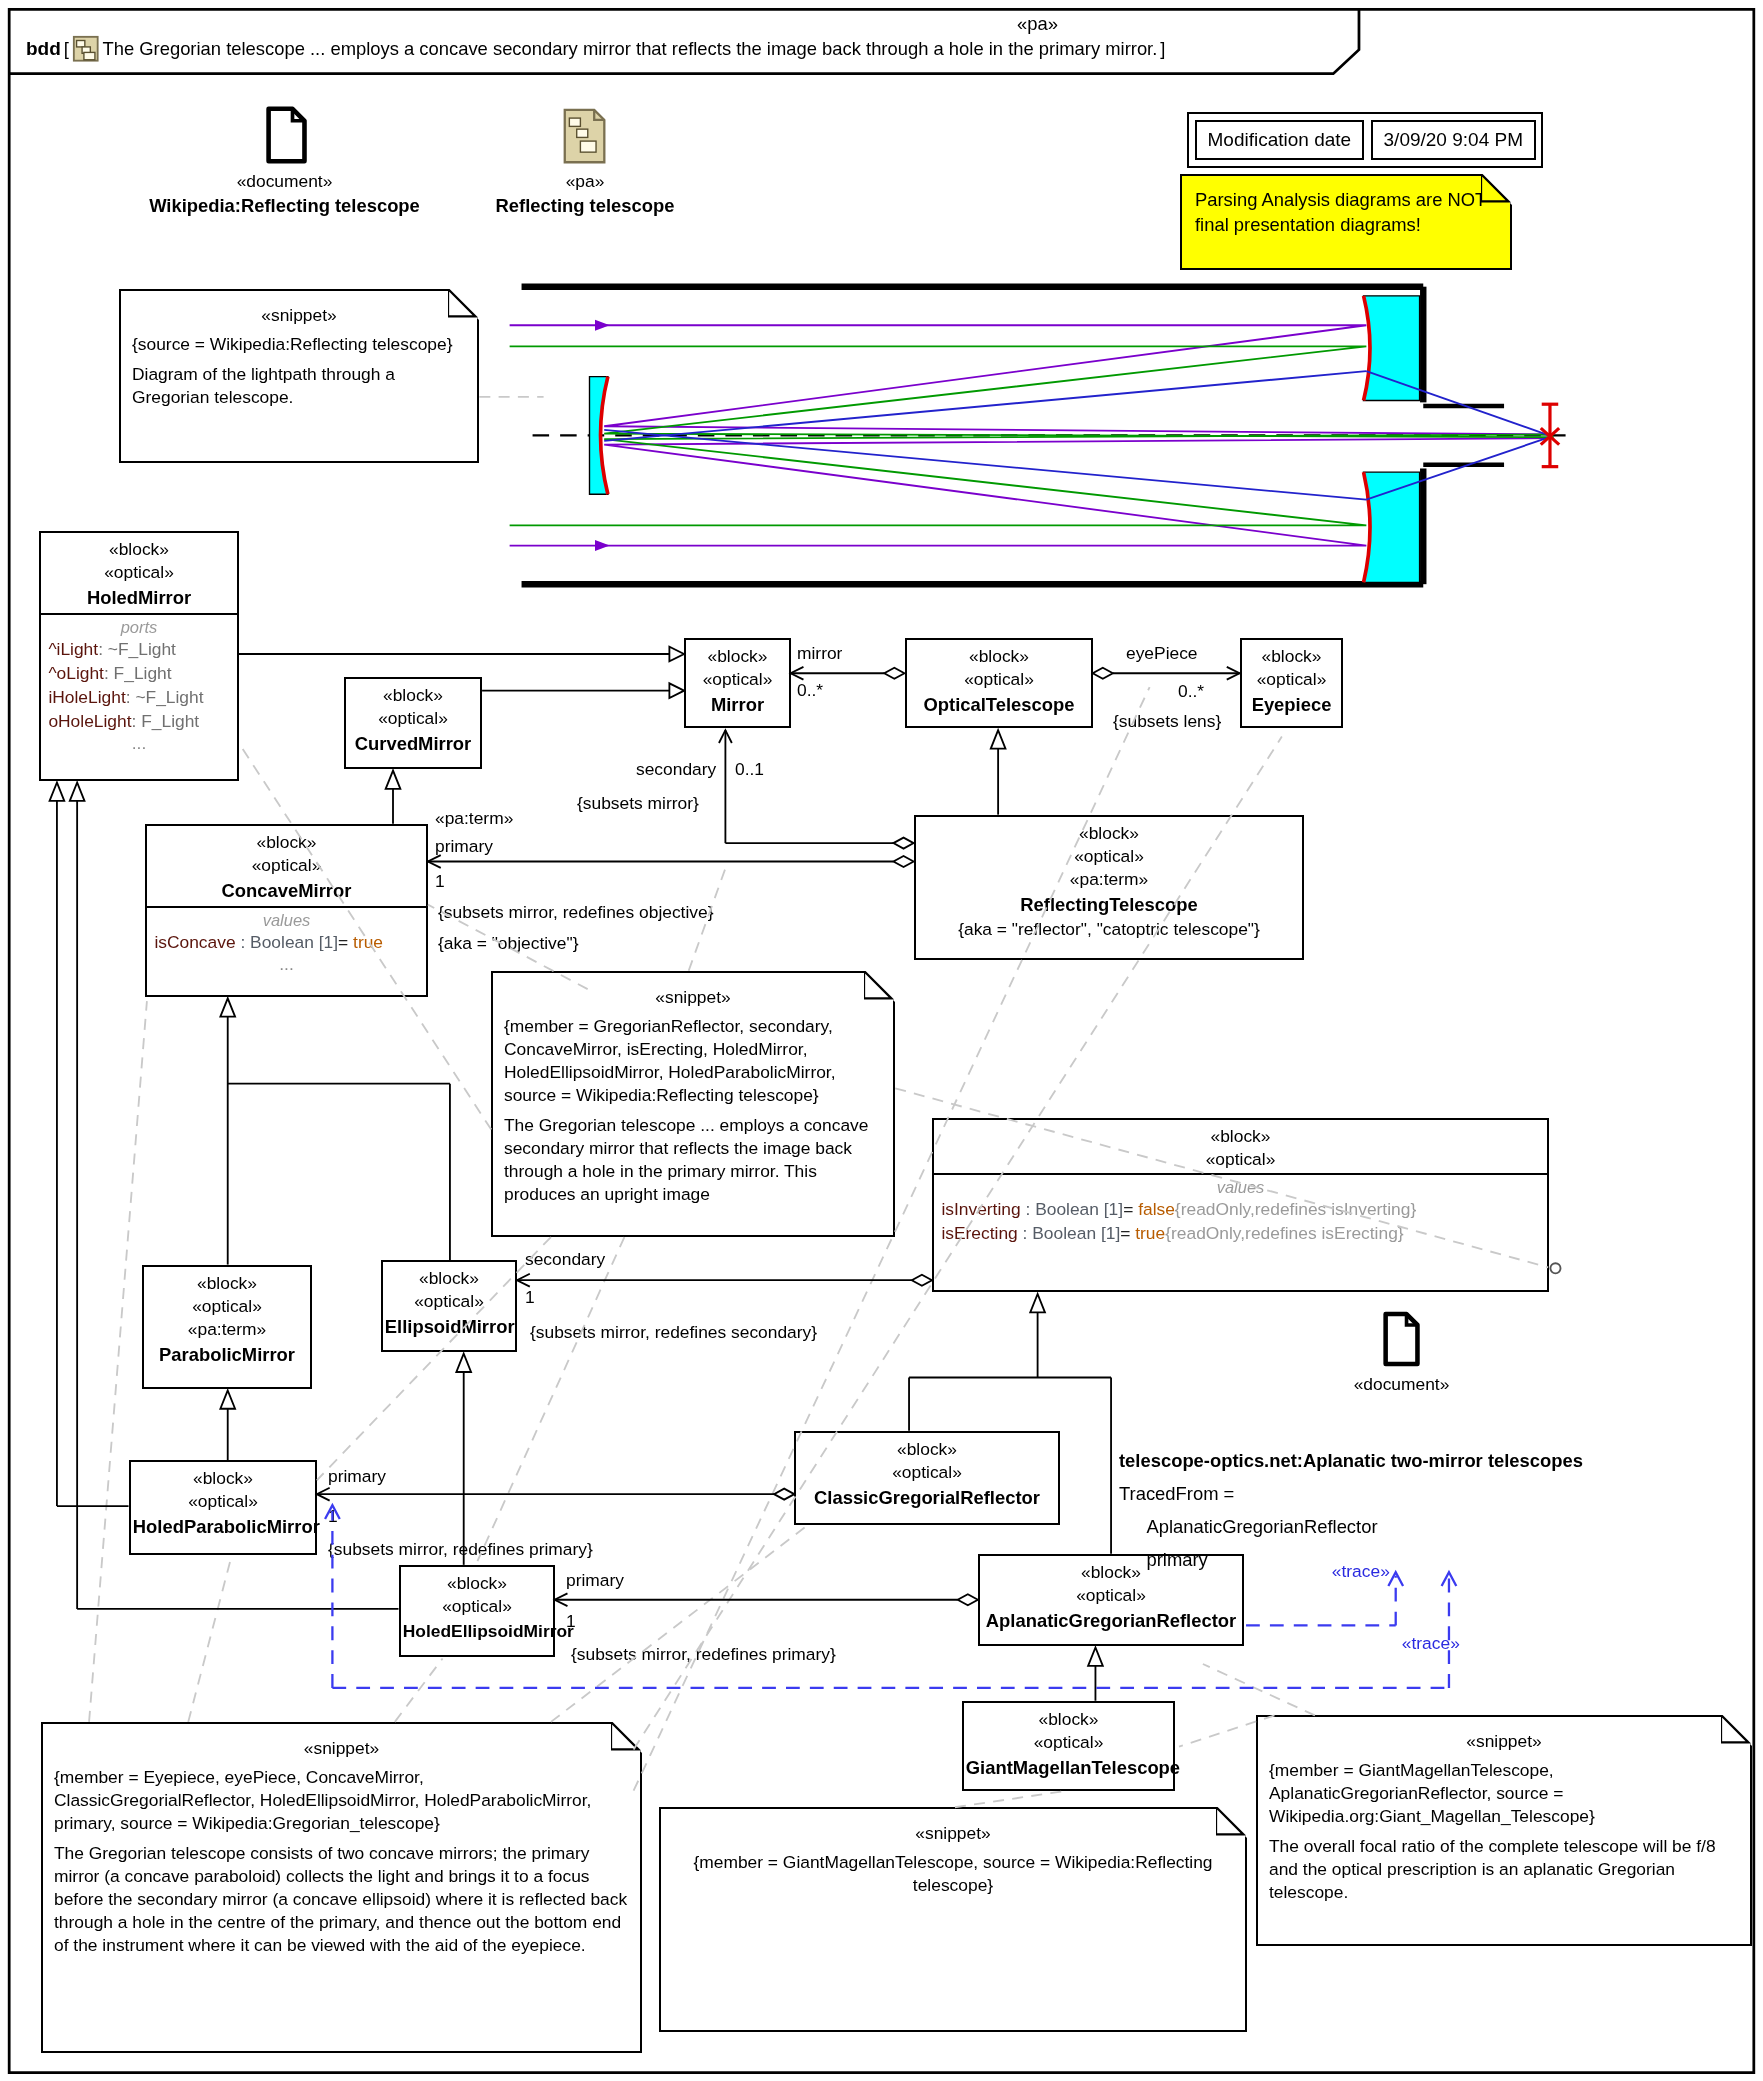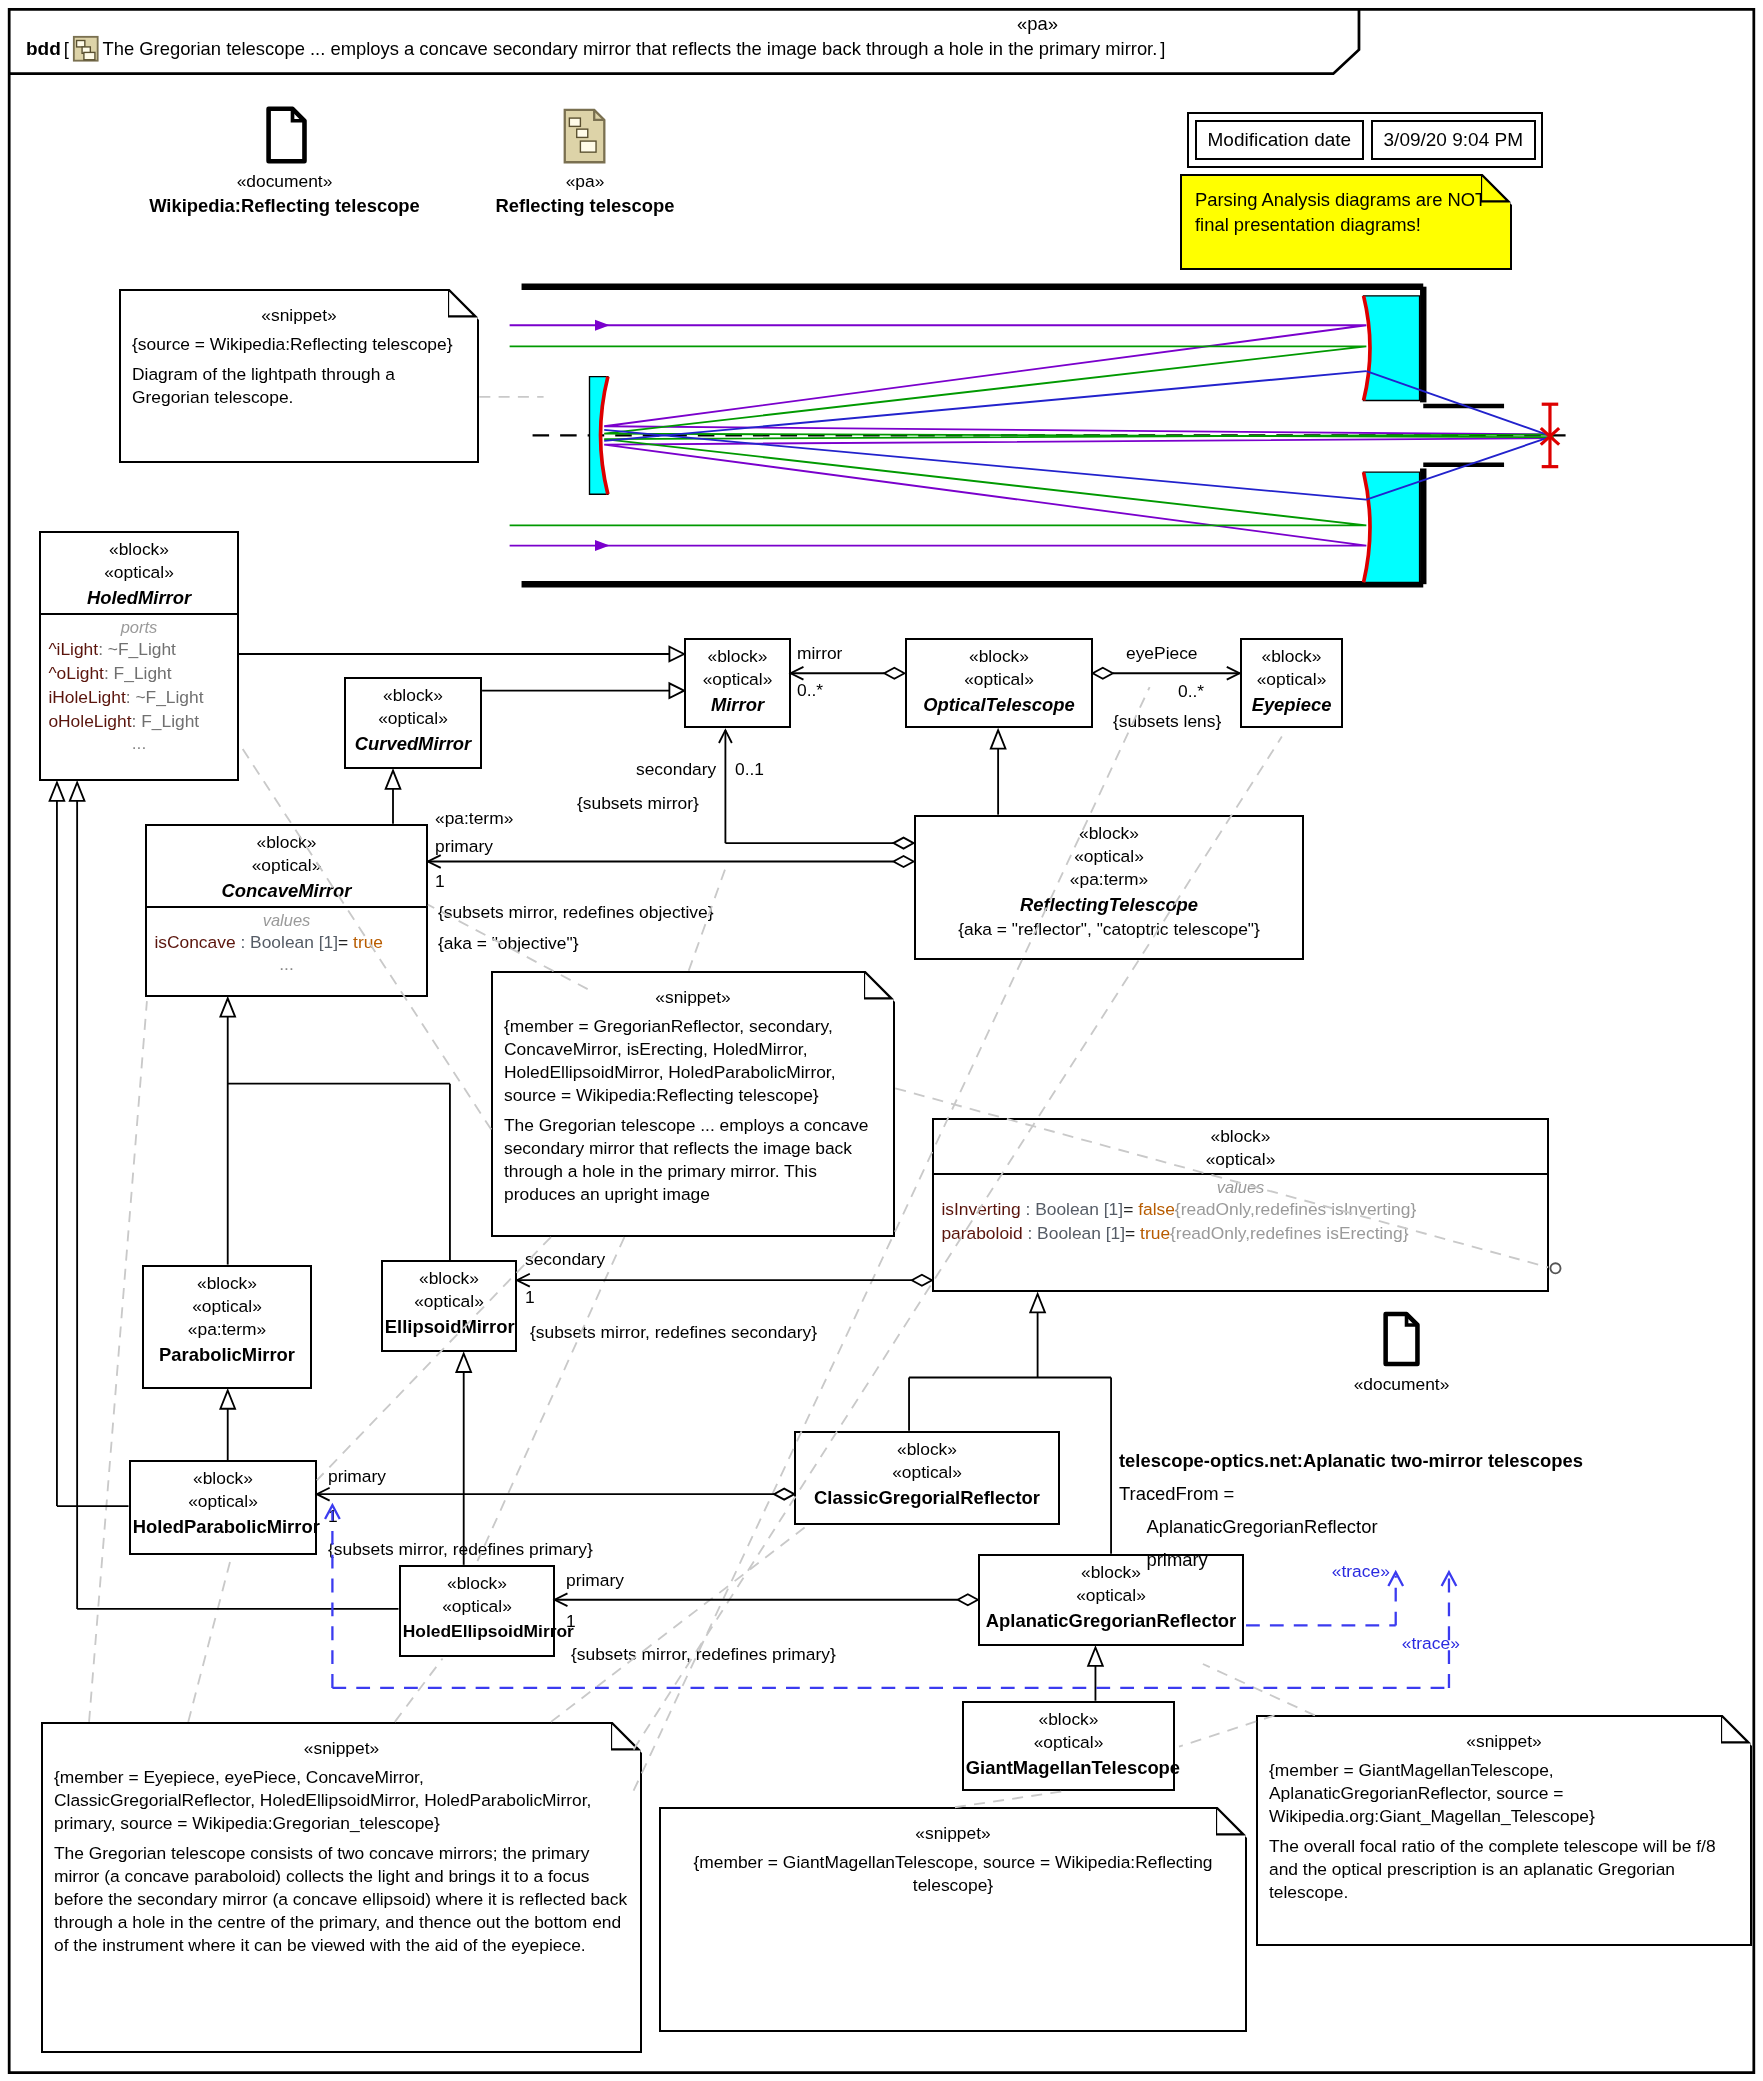--- a/index.html
+++ b/index.html
@@ -6,21 +6,21 @@
   body{width:1763px;height:2082px;position:relative;overflow:hidden;
        font-family:"Liberation Sans",sans-serif;color:#000;}
   .abs{position:absolute;}
   .lbl{position:absolute;font-size:17.4px;white-space:nowrap;z-index:3;}
   .lbl.blue{color:#2a2ae0;background:#fff;padding:0 1.8px;}
   .blk{position:absolute;background:#fff;border:2.3px solid #000;box-sizing:border-box;
        display:flex;flex-direction:column;text-align:center;z-index:2;}
   .blk .hd{padding:4.6px 1.8px 2.8px;}
   .blk .st{font-size:17.4px;line-height:23px;}
   .blk .nm{font-size:18.4px;line-height:27px;font-weight:bold;}
-  .blk.abstract .nm{font-style:italic;}
+  .blk.abstract .nm{}
   .blk .aka{font-size:17.4px;line-height:23px;}
   .cmp{border-top:2.3px solid #000;text-align:left;padding:1.8px 3.7px;}
   .cmp-label{color:#9a9a9a;font-style:italic;font-size:16.5px;text-align:center;line-height:20px;}
   .prow,.vrow{font-size:17.4px;line-height:24px;white-space:nowrap;padding-left:3.7px;}
   .pn{color:#5a140c;}
   .pt{color:#707070;}
   .vt{color:#555c66;}
   .ve{color:#222;}
   .vv{color:#b85c00;}
   .vp{color:#9a9a9a;}
@@ -216,21 +216,21 @@
 </div>
 
 <div class="blk abstract" style="left:932px;top:1118px;width:617px;height:174px">
   <div class="hd">
     <div class="st">«block»</div>
     <div class="st">«optical»</div>
   </div>
   <div class="cmp" style="flex:1">
     <div class="cmp-label">values</div>
     <div class="vrow"><span class="pn">isInverting</span><span class="vt"> : Boolean [1]</span><span class="ve">= </span><span class="vv">false</span><span class="vp">{readOnly,redefines isInverting}</span></div>
-    <div class="vrow"><span class="pn">paraboloid</span><span class="vt"> : Boolean [1]</span><span class="ve">= </span><span class="vv">true</span><span class="vp">{readOnly,redefines isErecting}</span></div>
+    <div class="vrow"><span class="pn">isErecting</span><span class="vt"> : Boolean [1]</span><span class="ve">= </span><span class="vv">true</span><span class="vp">{readOnly,redefines isErecting}</span></div>
   </div>
 </div>
 
 <div class="blk" style="left:142px;top:1265px;width:170px;height:124px">
   <div class="hd">
     <div class="st">«block»</div>
     <div class="st">«optical»</div>
     <div class="st">«pa:term»</div>
     <div class="nm">ParabolicMirror</div>
   </div>

